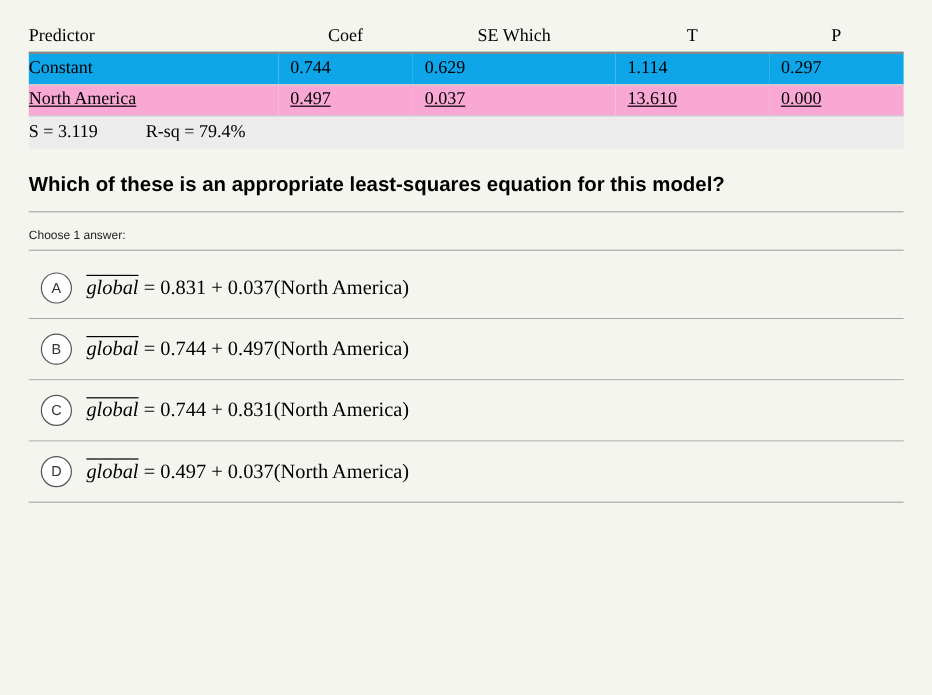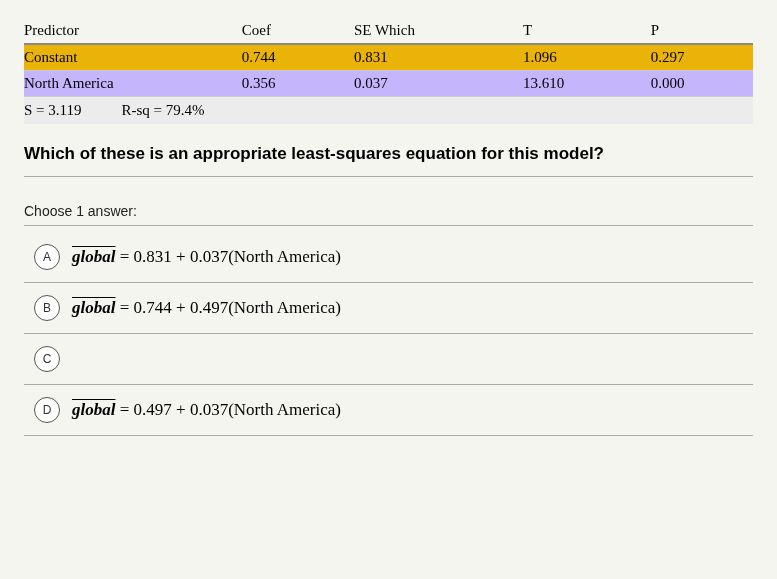--- a/index.html
+++ b/index.html
@@ -24,21 +24,21 @@
     
     .stats-table {
       width: 100%;
       border-collapse: collapse;
       margin-bottom: 0;
       font-size: 15px;
     }
 
     .stats-table th {
       font-weight: normal;
-      text-align: left;
+      text-align: center;
       padding: 4px 10px;
       border-bottom: 2px solid #888;
       font-size: 15px;
     }
 
     .stats-table th.predictor-header {
       text-align: left;
       padding-left: 0;
     }
 
@@ -50,50 +50,50 @@
 
     .stats-table td.predictor-cell {
       text-align: left;
       padding-left: 0;
     }
 
     .stats-table tr:not(:last-child) td {
       border-bottom: 1px solid #ccc;
     }
 
-    .row-constant td { background: #eab308; }
-    .row-north td { background: #c4b5fd; }
+    .row-constant td { background: #0ea5e9; }
+    .row-north td { background: #f9a8d4; text-decoration: underline; }
     .row-s td { background: #ececec; }
 
     .s-row td {
       text-align: left;
       padding: 5px 10px 5px 0;
     }
 
     .s-row-content {
       display: flex;
       gap: 40px;
       align-items: flex-start;
       font-size: 15px;
     }
 
     
     .question {
       margin-top: 18px;
-      margin-bottom: 26px;
+      margin-bottom: 14px;
       font-size: 17px;
       font-weight: bold;
       font-family: Arial, sans-serif;
       line-height: 1.4;
       border-bottom: 1px solid #aaa;
       padding-bottom: 10px;
     }
 
     .choose-label {
-      font-size: 14px;
+      font-size: 10px;
       font-family: Arial, sans-serif;
       margin-bottom: 6px;
       margin-top: 6px;
       color: #222;
       font-weight: normal;
       border-bottom: 1px solid #aaa;
       padding-bottom: 6px;
     }
 
     
@@ -124,21 +124,20 @@
 
     .answer-text {
       font-size: 17px;
       font-family: Georgia, 'Times New Roman', serif;
     }
 
     
     .overline {
       text-decoration: overline;
       font-style: italic;
-      font-weight: bold;
     }
   </style>
 </head>
 <body>
 
 <div class="card">
 
   <table class="stats-table">
     <thead>
       <tr>
@@ -146,27 +145,27 @@
         <th>Coef</th>
         <th>SE Which</th>
         <th>T</th>
         <th>P</th>
       </tr>
     </thead>
     <tbody>
       <tr class="row-constant">
         <td class="predictor-cell">Constant</td>
         <td>0.744</td>
-        <td>0.831</td>
-        <td>1.096</td>
+        <td>0.629</td>
+        <td>1.114</td>
         <td>0.297</td>
       </tr>
       <tr class="row-north">
         <td class="predictor-cell">North America</td>
-        <td>0.356</td>
+        <td>0.497</td>
         <td>0.037</td>
         <td>13.610</td>
         <td>0.000</td>
       </tr>
       <tr class="row-s s-row">
         <td colspan="5">
           <div class="s-row-content">
             <span>S = 3.119</span>
             <span>R-sq = 79.4%</span>
           </div>
@@ -196,20 +195,23 @@
       </div>
       <span class="answer-text">
         <span class="overline">global</span> = 0.744 + 0.497(North America)
       </span>
     </div>
 
     <div class="answer-choice">
       <div class="circle-badge">
         <span>C</span>
       </div>
+      <span class="answer-text">
+        <span class="overline">global</span> = 0.744 + 0.831(North America)
+      </span>
     </div>
 
     <div class="answer-choice">
       <div class="circle-badge">
         <span>D</span>
       </div>
       <span class="answer-text">
         <span class="overline">global</span> = 0.497 + 0.037(North America)
       </span>
     </div>

